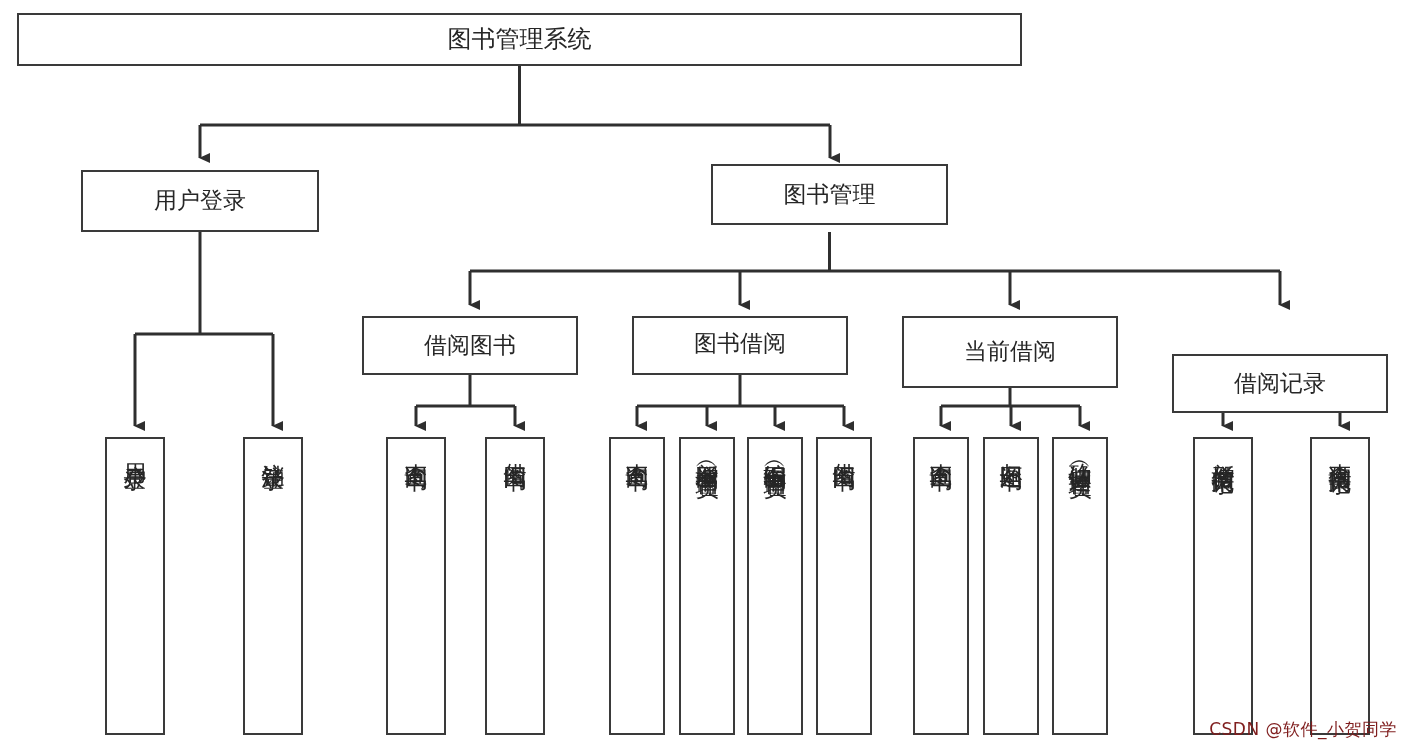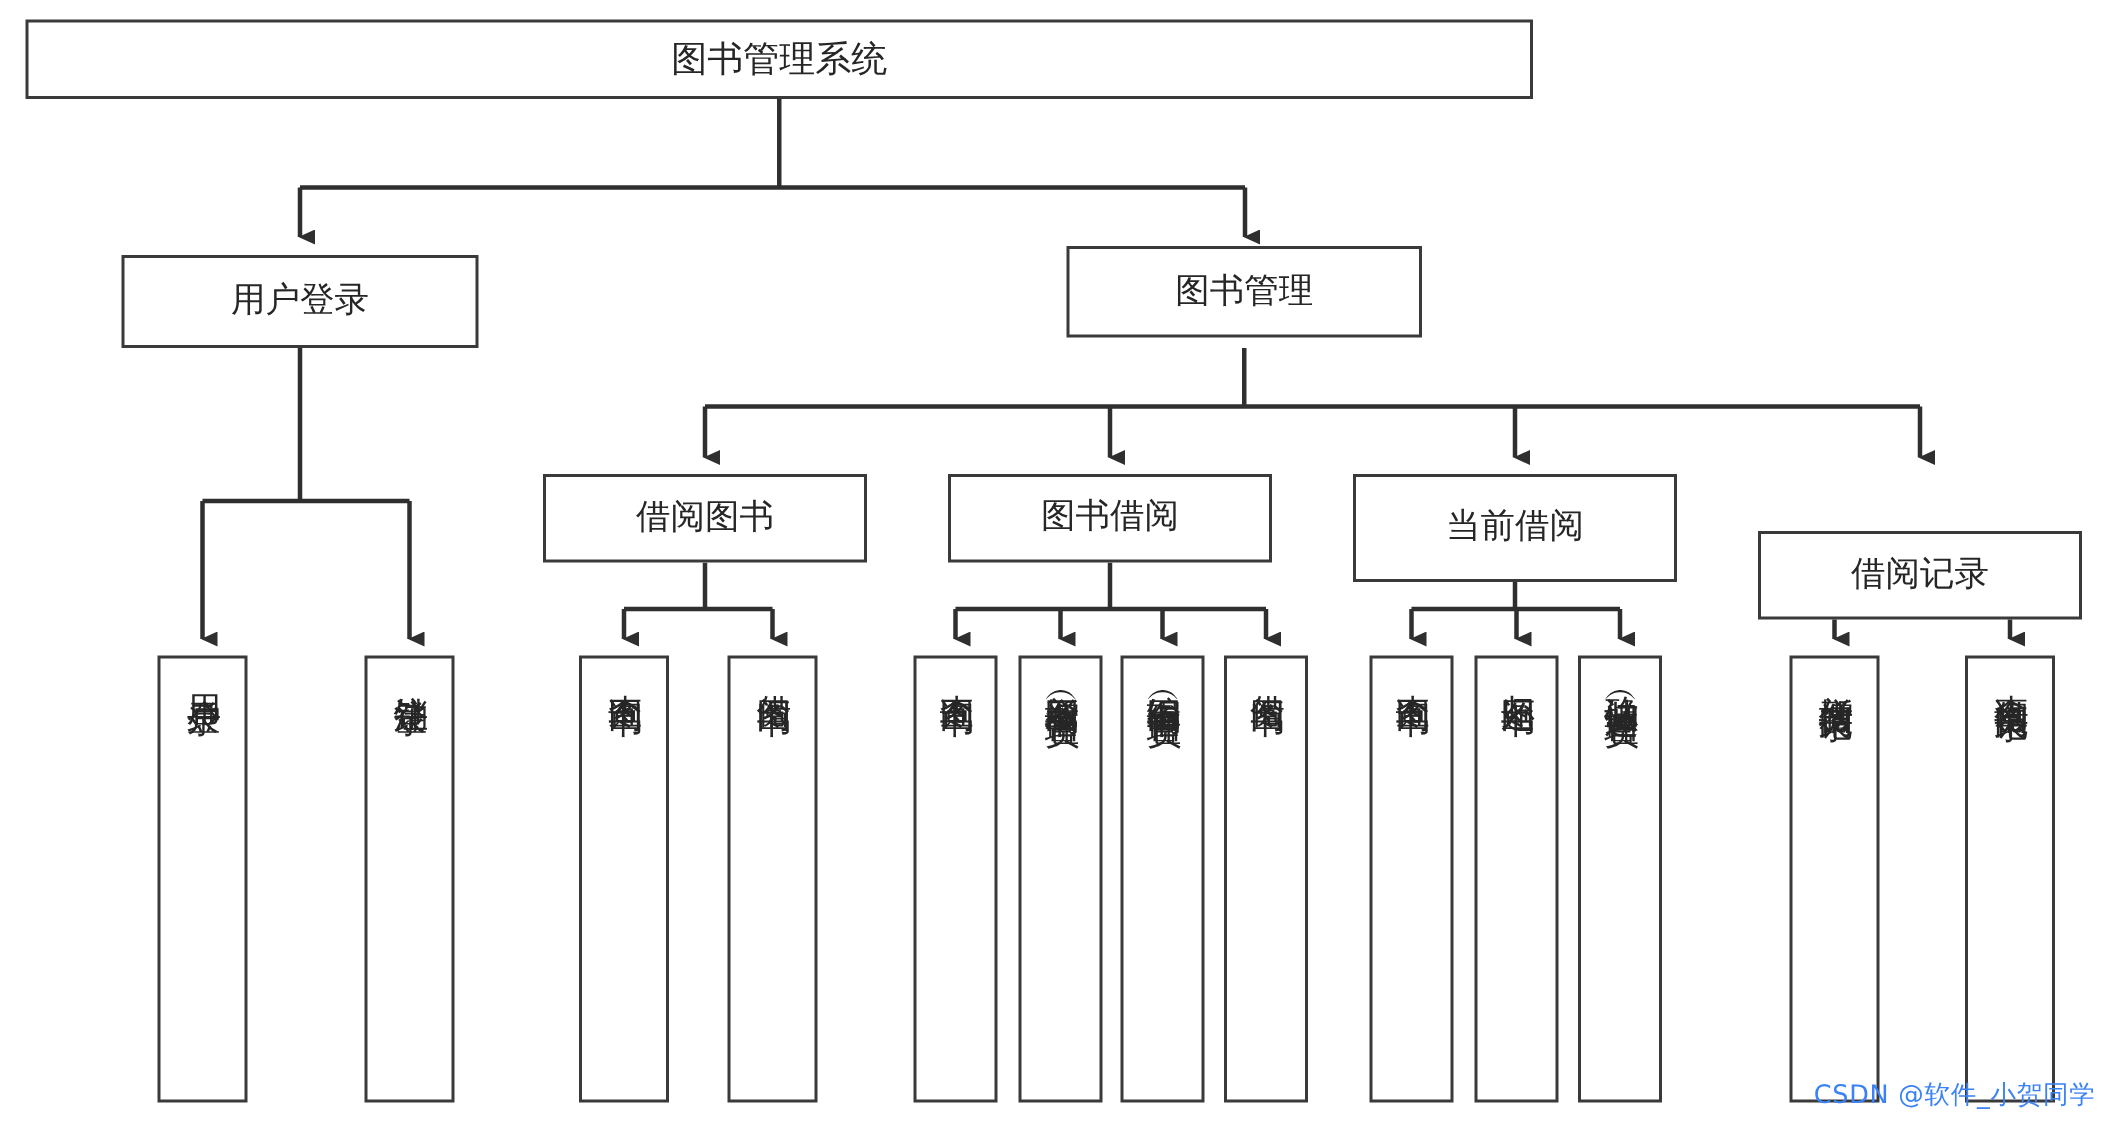--- a/index.html
+++ b/index.html
@@ -61,21 +61,21 @@
     line-height: 1;
   }
   .node.root .label {
     font-size: 24px;
   }
   #watermark {
     position: absolute;
     right: 8px;
     bottom: 6px;
     font-size: 17px;
-    color: #3b82f6;
+    color: #7f1d1d;
     white-space: nowrap;
     letter-spacing: 0.5px;
   }
 </style>
 </head>
 <body>
 
 <div id="diagram-root">
 
   <svg id="wires" viewBox="0 0 1405 747" xmlns="http://www.w3.org/2000/svg">

